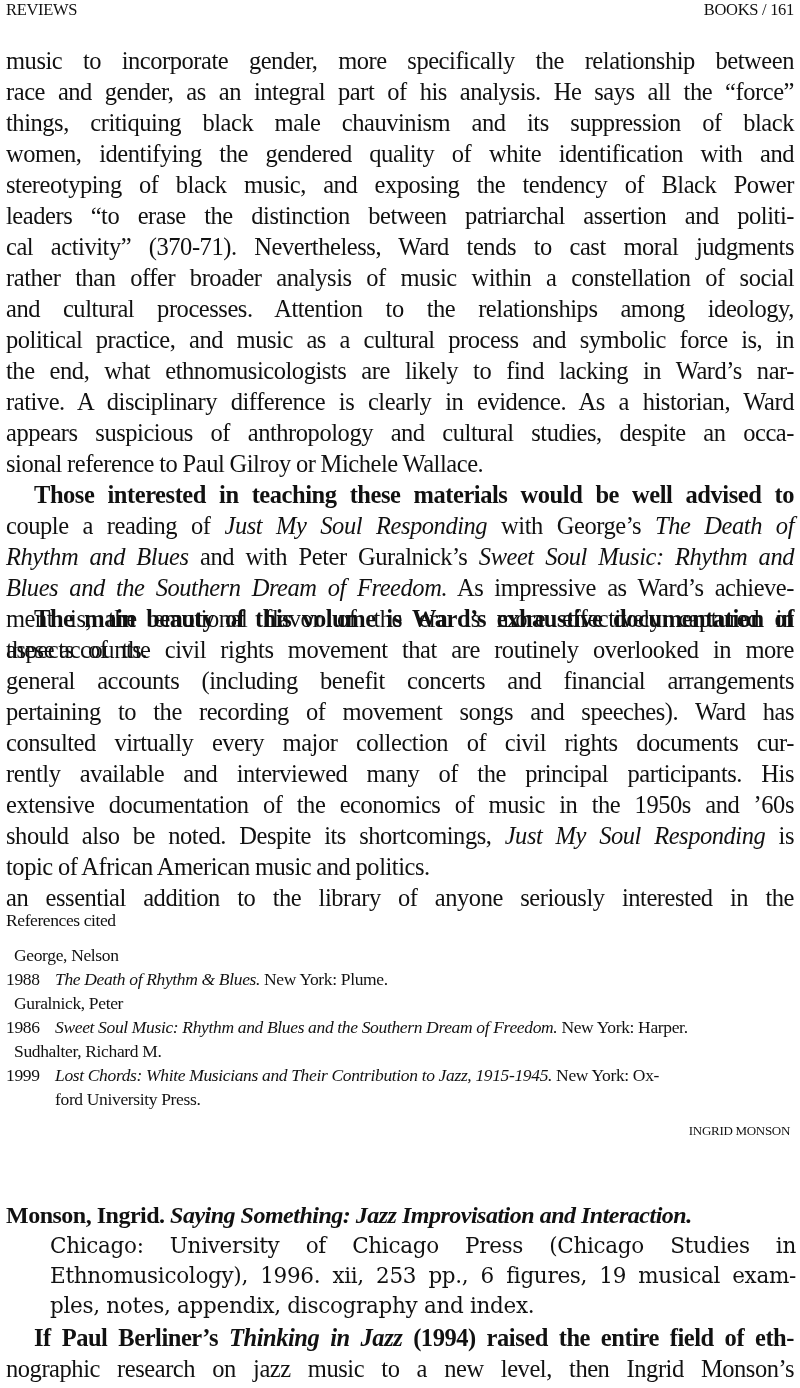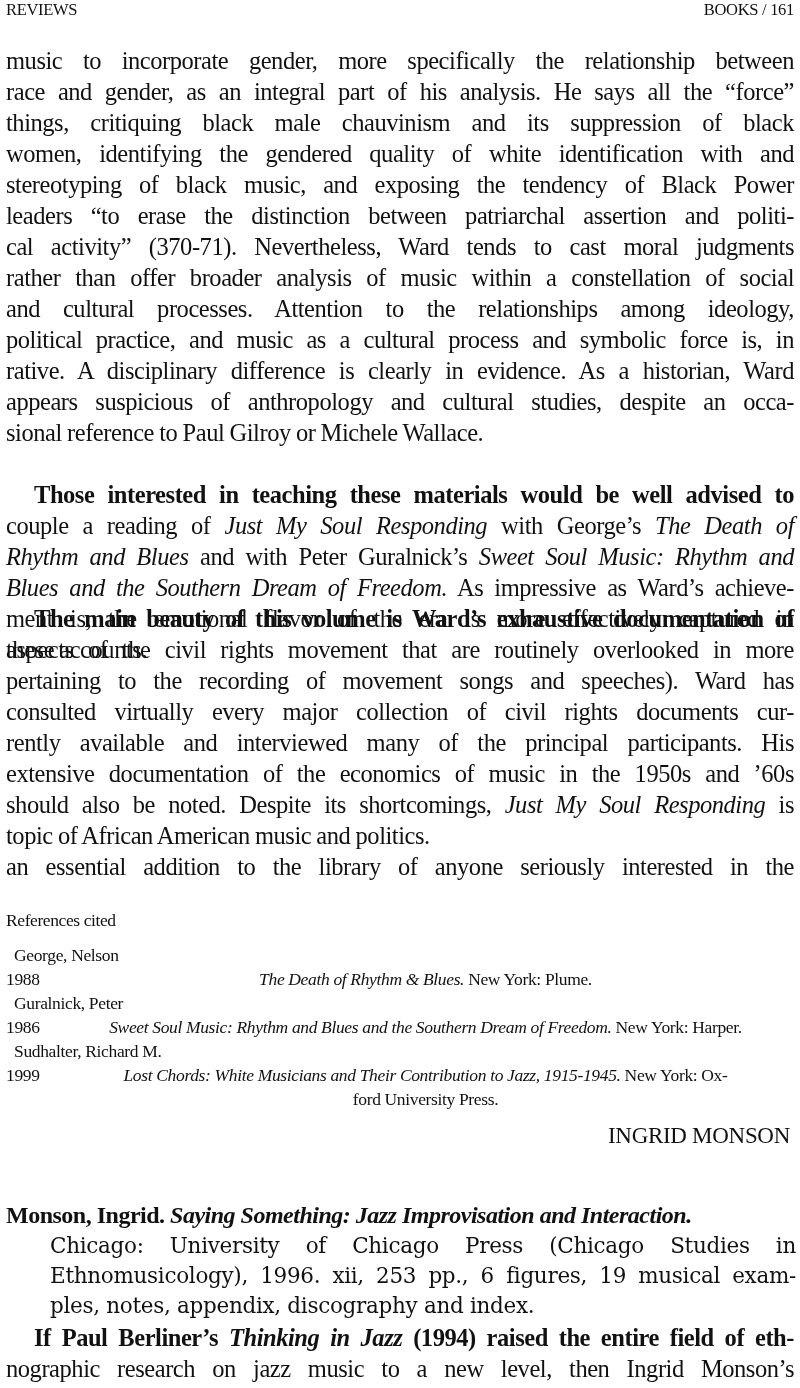--- a/index.html
+++ b/index.html
@@ -8,24 +8,24 @@
   .running-head .left { position: absolute; left: 6px; top: 0px; }
   .running-head .right { position: absolute; right: 6px; top: 0px; }
   .body-text { position: absolute; left: 6px; width: 788px; }
   .line { display: block; height: 31px; line-height: 31px; font-size: 24.5px; white-space: nowrap; text-align: justify; text-align-last: justify; letter-spacing: -0.45px; word-spacing: -0.5px; }
   .line.last { text-align-last: left; }
   .line.indent { padding-left: 28px; font-weight: bold; }
   .line i, .ref i { font-style: italic; }
   .refs-heading { position: absolute; left: 6px; top: 910px; font-size: 17.5px; letter-spacing: -0.4px; }
   .refs { position: absolute; left: 6px; top: 943px; width: 790px; font-size: 17.5px; letter-spacing: -0.35px; }
   .ref-author { height: 24px; line-height: 24px; white-space: nowrap; margin-left: 8px; }
-  .ref { position: relative; height: 24px; line-height: 24px; white-space: nowrap; padding-left: 49px; text-align: center; }
+  .ref { position: relative; height: 24px; line-height: 24px; white-space: nowrap; padding-left: 49px; }
   .ref .year { position: absolute; left: 0; top: 0; }
   .ref.cont { padding-left: 49px; }
-  .reviewer-sig { position: absolute; right: 10px; top: 1123px; font-size: 23px; letter-spacing: -0.3px; }
+  .reviewer-sig { position: absolute; right: 10px; top: 1123px; font-size: 13px; letter-spacing: -0.3px; }
   .entry { position: absolute; left: 6px; top: 1200px; width: 790px; }
   .entry-head { height: 31px; line-height: 31px; font-size: 24px; font-weight: bold; white-space: nowrap; letter-spacing: -0.5px; }
   .entry-head .title { font-style: italic; }
   .entry-line { height: 30px; line-height: 30px; font-size: 24px; padding-left: 44px; white-space: nowrap; text-align: justify; text-align-last: justify; letter-spacing: -0.3px; font-family: "DejaVu Serif", serif; font-size: 21.5px; }
   .entry-line.last { text-align-last: left; }
   .review-start { position: absolute; left: 6px; top: 1322px; width: 788px; }
 </style>
 </head>
 <body>
 
@@ -38,37 +38,39 @@
   <span class="line">music to incorporate gender, more specifically the relationship between</span>
   <span class="line">race and gender, as an integral part of his analysis. He says all the “force”</span>
   <span class="line">things, critiquing black male chauvinism and its suppression of black</span>
   <span class="line">women, identifying the gendered quality of white identification with and</span>
   <span class="line">stereotyping of black music, and exposing the tendency of Black Power</span>
   <span class="line">leaders “to erase the distinction between patriarchal assertion and politi-</span>
   <span class="line">cal activity” (370-71). Nevertheless, Ward tends to cast moral judgments</span>
   <span class="line">rather than offer broader analysis of music within a constellation of social</span>
   <span class="line">and cultural processes. Attention to the relationships among ideology,</span>
   <span class="line">political practice, and music as a cultural process and symbolic force is, in</span>
+  <span class="line">the end, what ethnomusicologists are likely to find lacking in Ward’s nar-</span>
   <span class="line">rative. A disciplinary difference is clearly in evidence. As a historian, Ward</span>
   <span class="line">appears suspicious of anthropology and cultural studies, despite an occa-</span>
   <span class="line last">sional reference to Paul Gilroy or Michele Wallace.</span>
 </div>
 
 <div class="body-text" style="top:479px;">
   <span class="line indent"><span>Those interested in teaching these materials would be well advised to</span></span>
   <span class="line"><span>couple a reading of </span><i>Just My Soul Responding</i><span> with George’s </span><i>The Death of</i></span>
   <span class="line"><i>Rhythm and Blues</i><span> and with Peter Guralnick’s </span><i>Sweet Soul Music: Rhythm and</i></span>
   <span class="line"><i>Blues and the Southern Dream of Freedom.</i><span> As impressive as Ward’s achieve-</span></span>
   <span class="line"><span>ment is, the emotional flavor of the era is more effectively captured in</span></span>
   <span class="line last"><span>these accounts.</span></span>
 </div>
 
 <div class="body-text" style="top:603px;">
   <span class="line indent"><span>The main beauty of this volume is Ward’s exhaustive documentation of</span></span>
   <span class="line"><span>aspects of the civil rights movement that are routinely overlooked in more</span></span>
+  <span class="line"><span>general accounts (including benefit concerts and financial arrangements</span></span>
   <span class="line"><span>pertaining to the recording of movement songs and speeches). Ward has</span></span>
   <span class="line"><span>consulted virtually every major collection of civil rights documents cur-</span></span>
   <span class="line"><span>rently available and interviewed many of the principal participants. His</span></span>
   <span class="line"><span>extensive documentation of the economics of music in the 1950s and ’60s</span></span>
   <span class="line"><span>should also be noted. Despite its shortcomings, </span><i>Just My Soul Responding</i><span> is</span></span>
   <span class="line last"><span>topic of African American music and politics.</span></span>
   <span class="line"><span>an essential addition to the library of anyone seriously interested in the</span></span>
 </div>
 
 <div class="refs-heading">References cited</div>

